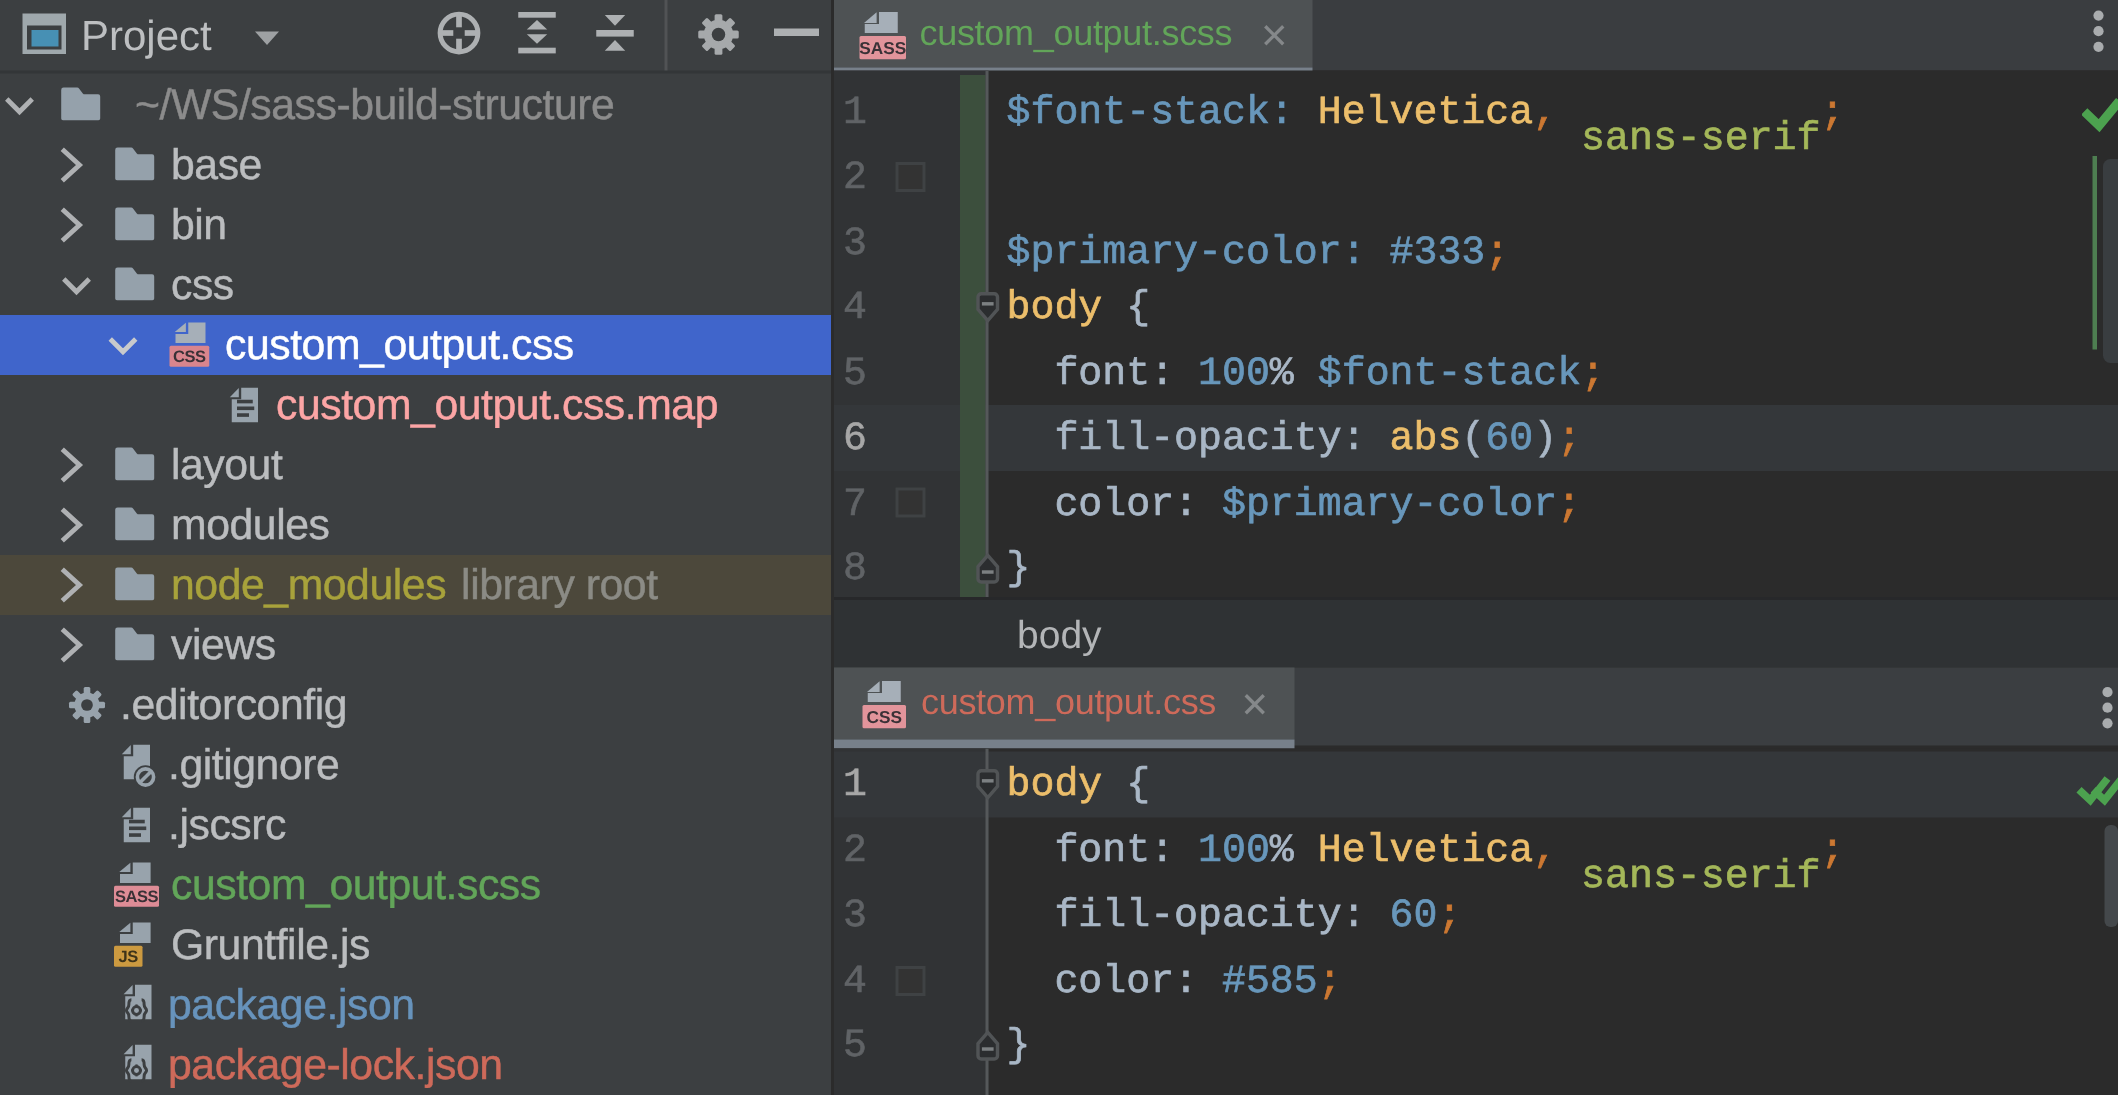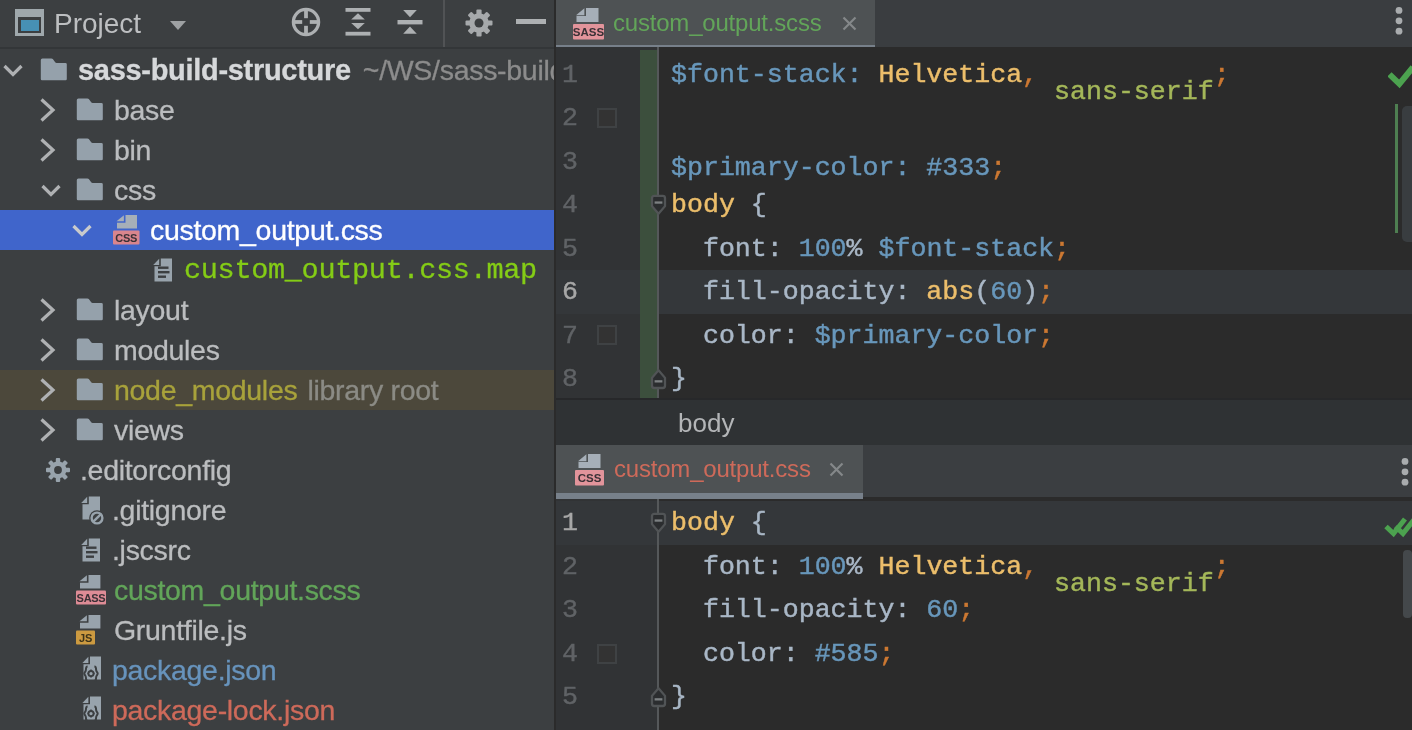--- a/index.html
+++ b/index.html
@@ -77,21 +77,20 @@
     <div class="a" style="left:0;top:47px;width:554px;height:2px;background:#333638;"></div>
   </div>
   <div id="tree">
     <div class="trow" style="top:50px;padding-left:0px;">
       <svg width="26" height="20" viewBox="0 0 26 20" style="margin-right:14px;">
           <path d="M4.5 6 L13 14.5 L21.5 6" stroke="#AFB1B3" stroke-width="3.2" fill="none"></path>
         </svg>
       <svg width="28" height="28" viewBox="0 0 28 28" style="margin-right:10px;">
           <path d="M0.8 23 V4 Q0.8 2.4 2.4 2.4 L11.4 2.4 Q12.3 2.4 12.8 3.1 L15.2 6.3 Q15.7 6.9 16.6 6.9 L25.4 6.9 Q26.8 6.9 26.8 8.3 V23 Q26.8 24.2 25.6 24.2 L2 24.2 Q0.8 24.2 0.8 23 Z" fill="#95A1AB"></path>
         </svg>
-      <span style="font-weight:bold;font-size:29px;color:#D6D8DA;">sass-build-structure</span>
         <span style="color:#8C8C8C;margin-left:12px;">~/WS/sass-build-structure</span>
     </div>
     <div class="trow" style="top:90px;padding-left:38px;">
       <svg width="18" height="30" viewBox="0 0 18 30" style="margin-right:20px;">
           <path d="M3.5 4.5 L15 15 L3.5 25.5" stroke="#AFB1B3" stroke-width="3.2" fill="none"></path>
         </svg>
       <svg width="28" height="28" viewBox="0 0 28 28" style="margin-right:10px;">
           <path d="M0.8 23 V4 Q0.8 2.4 2.4 2.4 L11.4 2.4 Q12.3 2.4 12.8 3.1 L15.2 6.3 Q15.7 6.9 16.6 6.9 L25.4 6.9 Q26.8 6.9 26.8 8.3 V23 Q26.8 24.2 25.6 24.2 L2 24.2 Q0.8 24.2 0.8 23 Z" fill="#95A1AB"></path>
         </svg>
       <span>base</span>
@@ -127,21 +126,21 @@
       <span>custom_output.css</span>
     </div>
     <div class="trow" style="top:250px;padding-left:148px;">
       <svg width="28" height="28" viewBox="0 0 28 28" style="margin-right:8px;">
         <path d="M12.8 2.5 L24 2.5 L24 25.5 L6.5 25.5 L6.5 10.2 L12.8 10.2 Z" fill="#98A3AC"></path>
         <path d="M11.2 2.7 L11.2 8.9 L5.2 8.9 Z" fill="#98A3AC"></path>
         <rect x="10" y="10.5" width="10.5" height="2.4" fill="#3C3F41"></rect>
         <rect x="10" y="15" width="11.5" height="2.4" fill="#3C3F41"></rect>
         <rect x="10" y="19.5" width="8" height="2.4" fill="#3C3F41"></rect>
       </svg>
-      <span style="color:#84cc16;font-family:Liberation Mono, monospace;">custom_output.css.map</span>
+      <span style="color:#fca5a5;">custom_output.css.map</span>
     </div>
     <div class="trow" style="top:290px;padding-left:38px;">
       <svg width="18" height="30" viewBox="0 0 18 30" style="margin-right:20px;">
           <path d="M3.5 4.5 L15 15 L3.5 25.5" stroke="#AFB1B3" stroke-width="3.2" fill="none"></path>
         </svg>
       <svg width="28" height="28" viewBox="0 0 28 28" style="margin-right:10px;">
           <path d="M0.8 23 V4 Q0.8 2.4 2.4 2.4 L11.4 2.4 Q12.3 2.4 12.8 3.1 L15.2 6.3 Q15.7 6.9 16.6 6.9 L25.4 6.9 Q26.8 6.9 26.8 8.3 V23 Q26.8 24.2 25.6 24.2 L2 24.2 Q0.8 24.2 0.8 23 Z" fill="#95A1AB"></path>
         </svg>
       <span>layout</span>
     </div>

